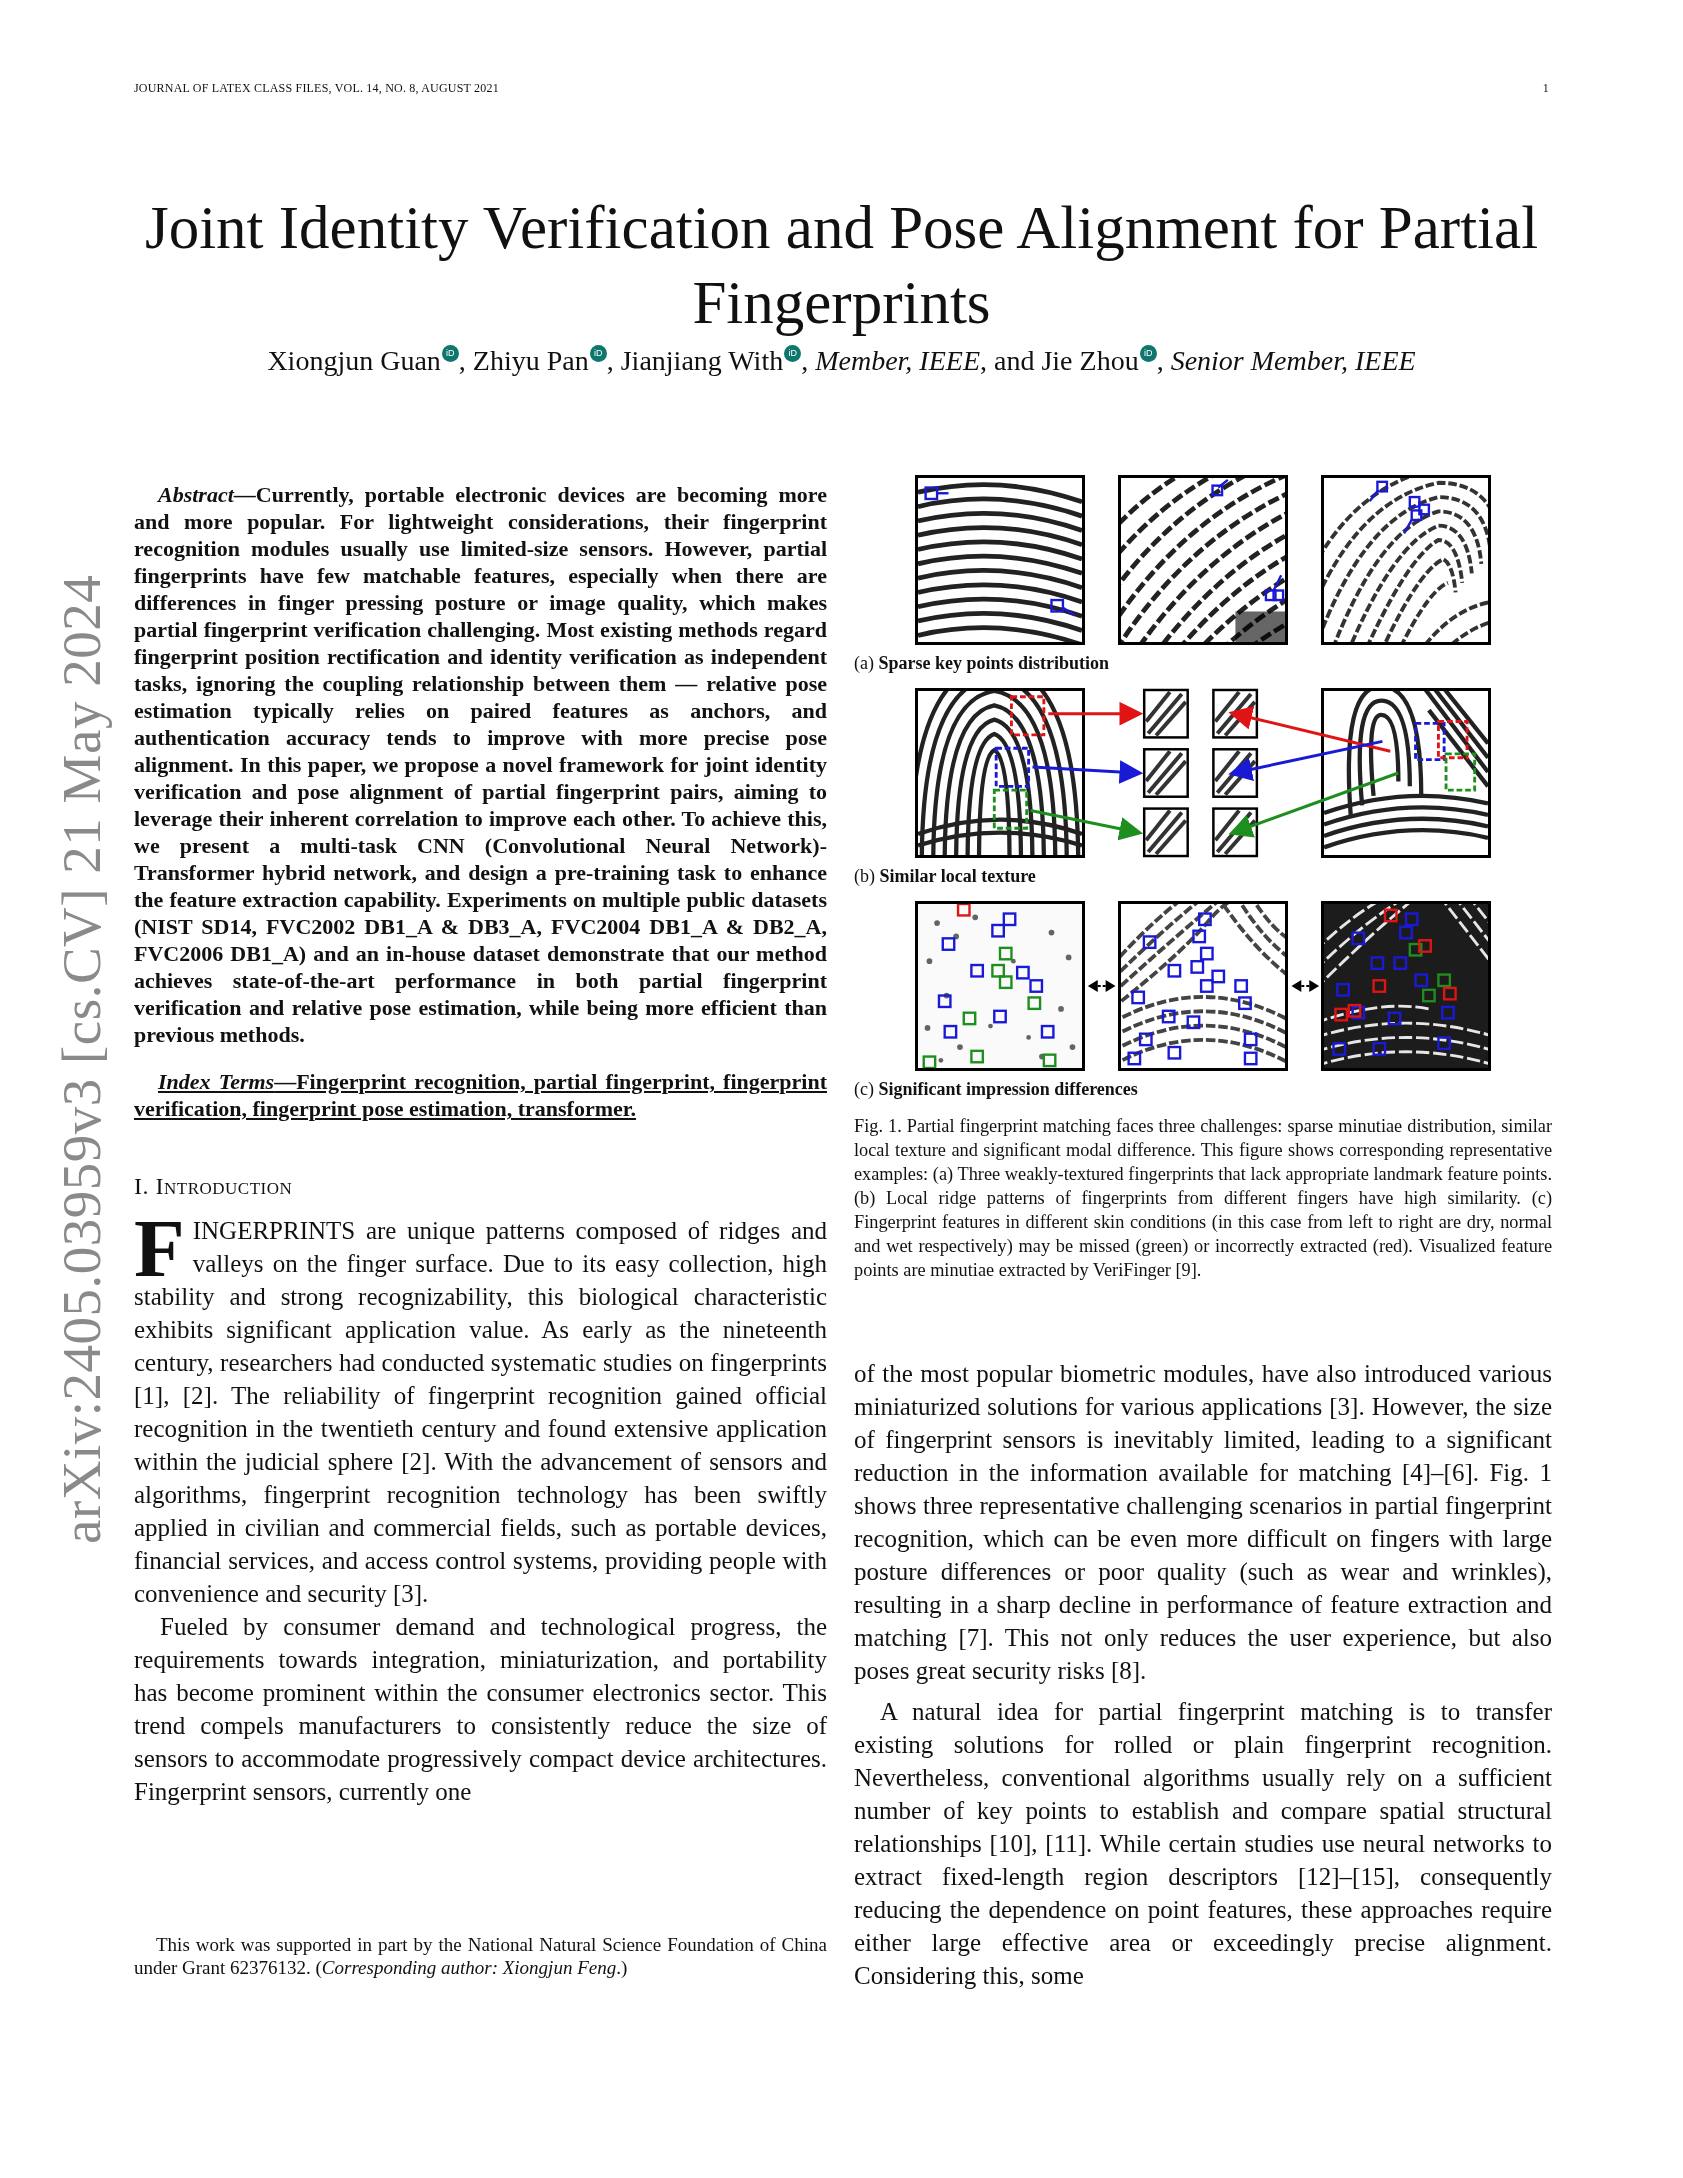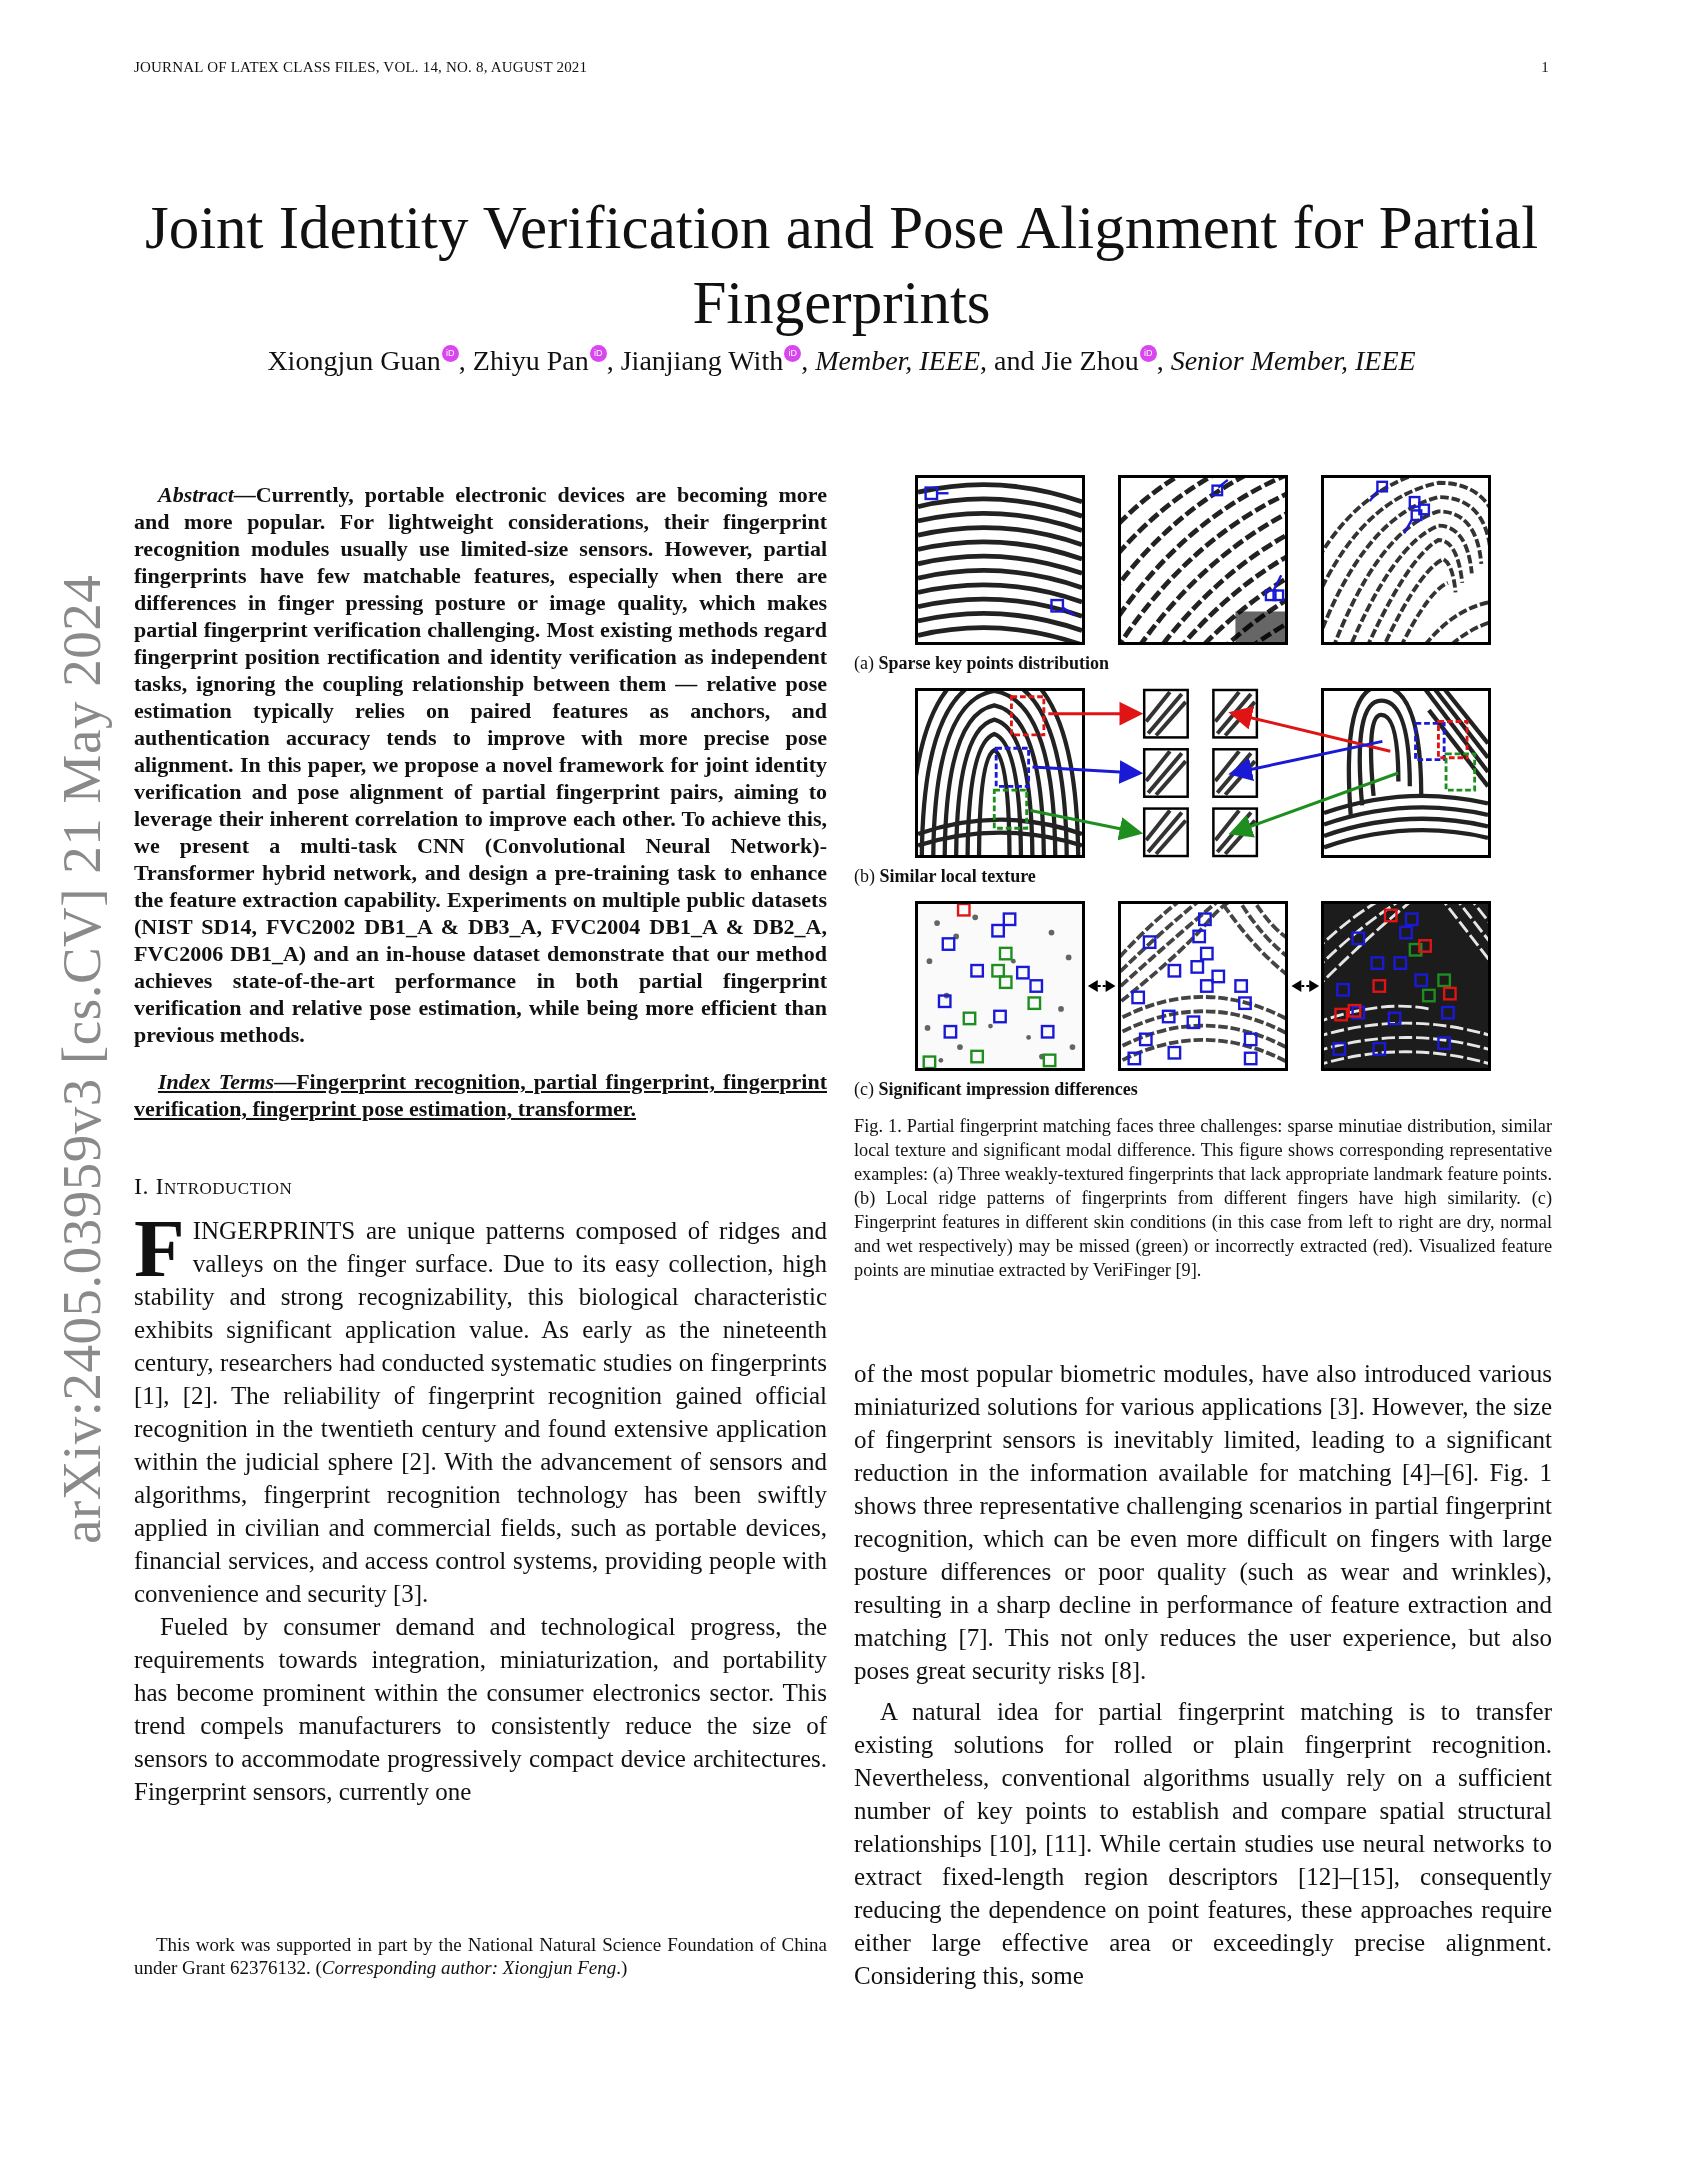--- a/index.html
+++ b/index.html
@@ -1,31 +1,31 @@
 <!DOCTYPE html>
 <html><head>
 <meta charset="utf-8">
 <style>
   html, body { margin: 0; padding: 0; background: #ffffff; }
   body { width: 1683px; height: 2178px; position: relative; overflow: hidden;
          font-family: "Liberation Serif", "DejaVu Serif", serif; color: #111; }
-  .running-head { position: absolute; top: 59px; left: 134px; right: 134px; height: 22px;
-                  font-size: 15px; letter-spacing: 0.2px; }
+  .running-head { position: absolute; top: 81px; left: 134px; right: 134px; height: 22px;
+                  font-size: 12px; letter-spacing: 0.2px; }
   .running-head .left { position: absolute; left: 0; top: 0; }
   .running-head .right { position: absolute; right: 0; top: 0; }
   .arxiv-stamp { position: absolute; left: 50px; top: 1544px; transform: rotate(-90deg);
                  transform-origin: left top; font-size: 55px; color: #8a8a8a; white-space: nowrap;
                  font-family: "Liberation Serif", serif; letter-spacing: 0.5px; }
   .title { position: absolute; top: 150px; left: 99px; width: 1485px; text-align: center;
            font-size: 61px; line-height: 75px; font-weight: normal; margin-top: 40px; }
   .authors { position: absolute; top: 345px; left: 99px; width: 1485px; text-align: center;
              font-size: 28px; }
   .authors .it { font-style: italic; }
   .orcid { display: inline-block; width: 17px; height: 17px; border-radius: 50%;
-           background: #d946ef; color: #fff; font-family: "Liberation Sans", sans-serif;
+           background: #0f766e; color: #fff; font-family: "Liberation Sans", sans-serif;
            font-size: 9px; line-height: 17px; text-align: center; vertical-align: 14px;
            margin-left: 1px; }
   .col-left { position: absolute; left: 134px; top: 481px; width: 693px; }
   .col-right { position: absolute; left: 854px; top: 475px; width: 698px; }
   .abstract { font-size: 22px; line-height: 27px; font-weight: bold; text-align: justify;
               text-indent: 24px; margin: 0; hyphens: auto; }
   .abstract .lead { font-style: italic; }
   .index-terms { font-size: 22px; line-height: 27px; font-weight: bold; text-align: justify;
                  text-indent: 24px; margin: 20px 0 0 0; text-decoration: underline; }
   .index-terms .lead { font-style: italic; }

